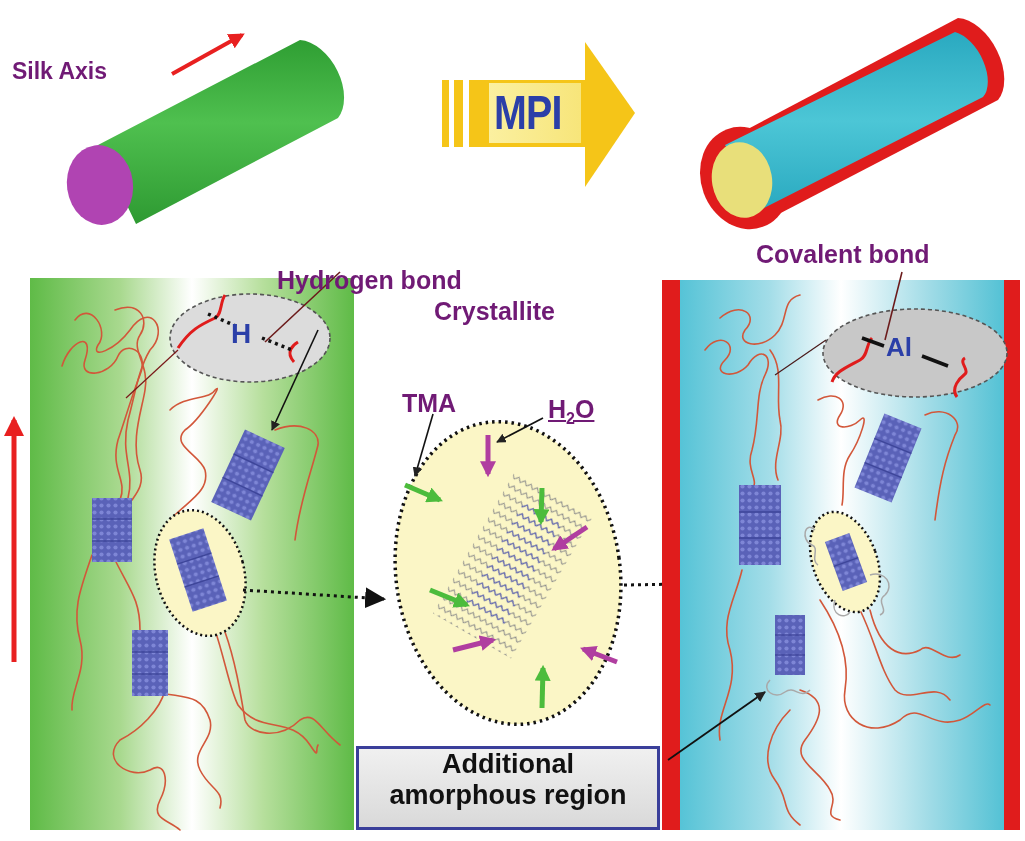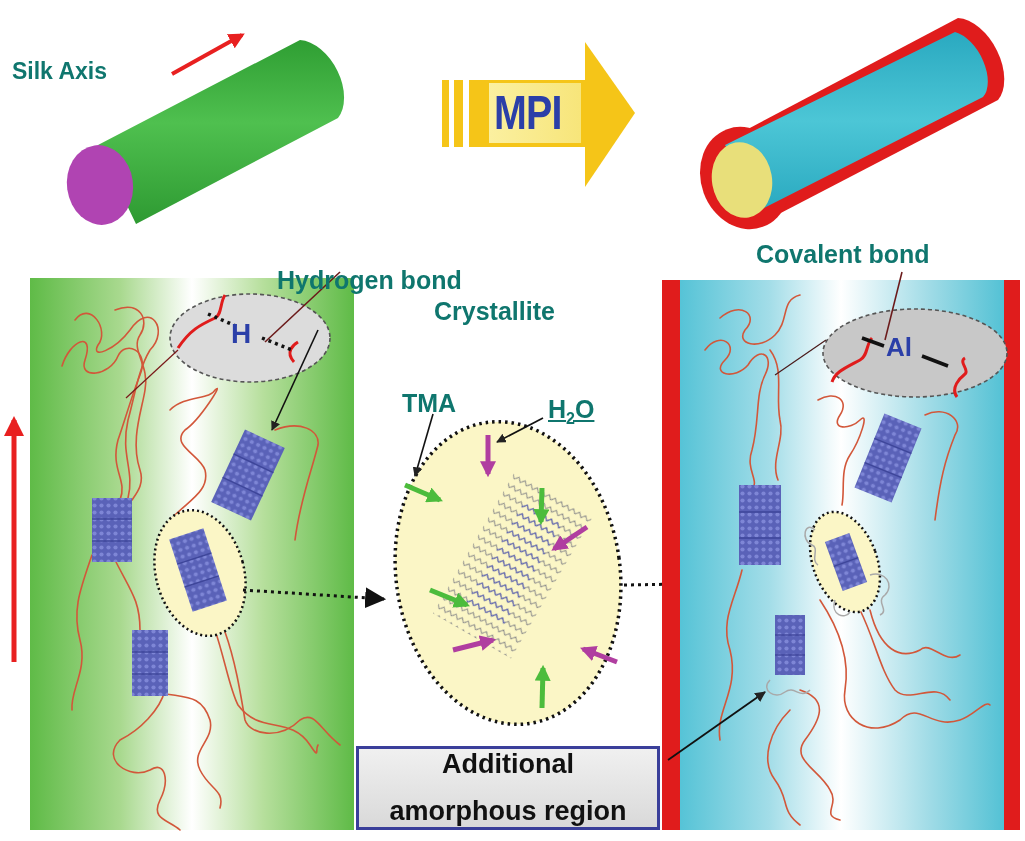--- a/index.html
+++ b/index.html
@@ -1,19 +1,19 @@
 <!DOCTYPE html>
 <html><head>
 <meta charset="utf-8">
 <style>
   html,body{margin:0;padding:0;background:#ffffff;}
   body{width:1025px;height:841px;position:relative;overflow:hidden;font-family:"Liberation Sans",sans-serif;}
-  .label{position:absolute;font-family:"Liberation Sans",sans-serif;font-weight:bold;color:#0f766e;white-space:nowrap;}
+  .label{position:absolute;font-family:"Liberation Sans",sans-serif;font-weight:bold;color:#701a75;white-space:nowrap;}
   svg{position:absolute;left:0;top:0;}
-  .amorph-box{position:absolute;left:356px;top:746px;width:304px;height:84px;background:linear-gradient(#f0f0f0,#d9d9d9);border:3px solid #3a3f9a;box-sizing:border-box;display:flex;flex-direction:column;align-items:center;justify-content:space-between;}
+  .amorph-box{position:absolute;left:356px;top:746px;width:304px;height:84px;background:linear-gradient(#f0f0f0,#d9d9d9);border:3px solid #3a3f9a;box-sizing:border-box;display:flex;flex-direction:column;align-items:center;justify-content:flex-start;}
   .amorph-box span{font-weight:bold;font-size:27px;line-height:31px;color:#111;}
 </style>
 </head>
 <body>
 
 <svg width="1025" height="841" viewBox="0 0 1025 841">
   <defs>
     <linearGradient id="gGreen" x1="0" x2="1" y1="0" y2="0">
       <stop offset="0" stop-color="#5fbb47"></stop>
       <stop offset="0.28" stop-color="#a9d98f"></stop>

